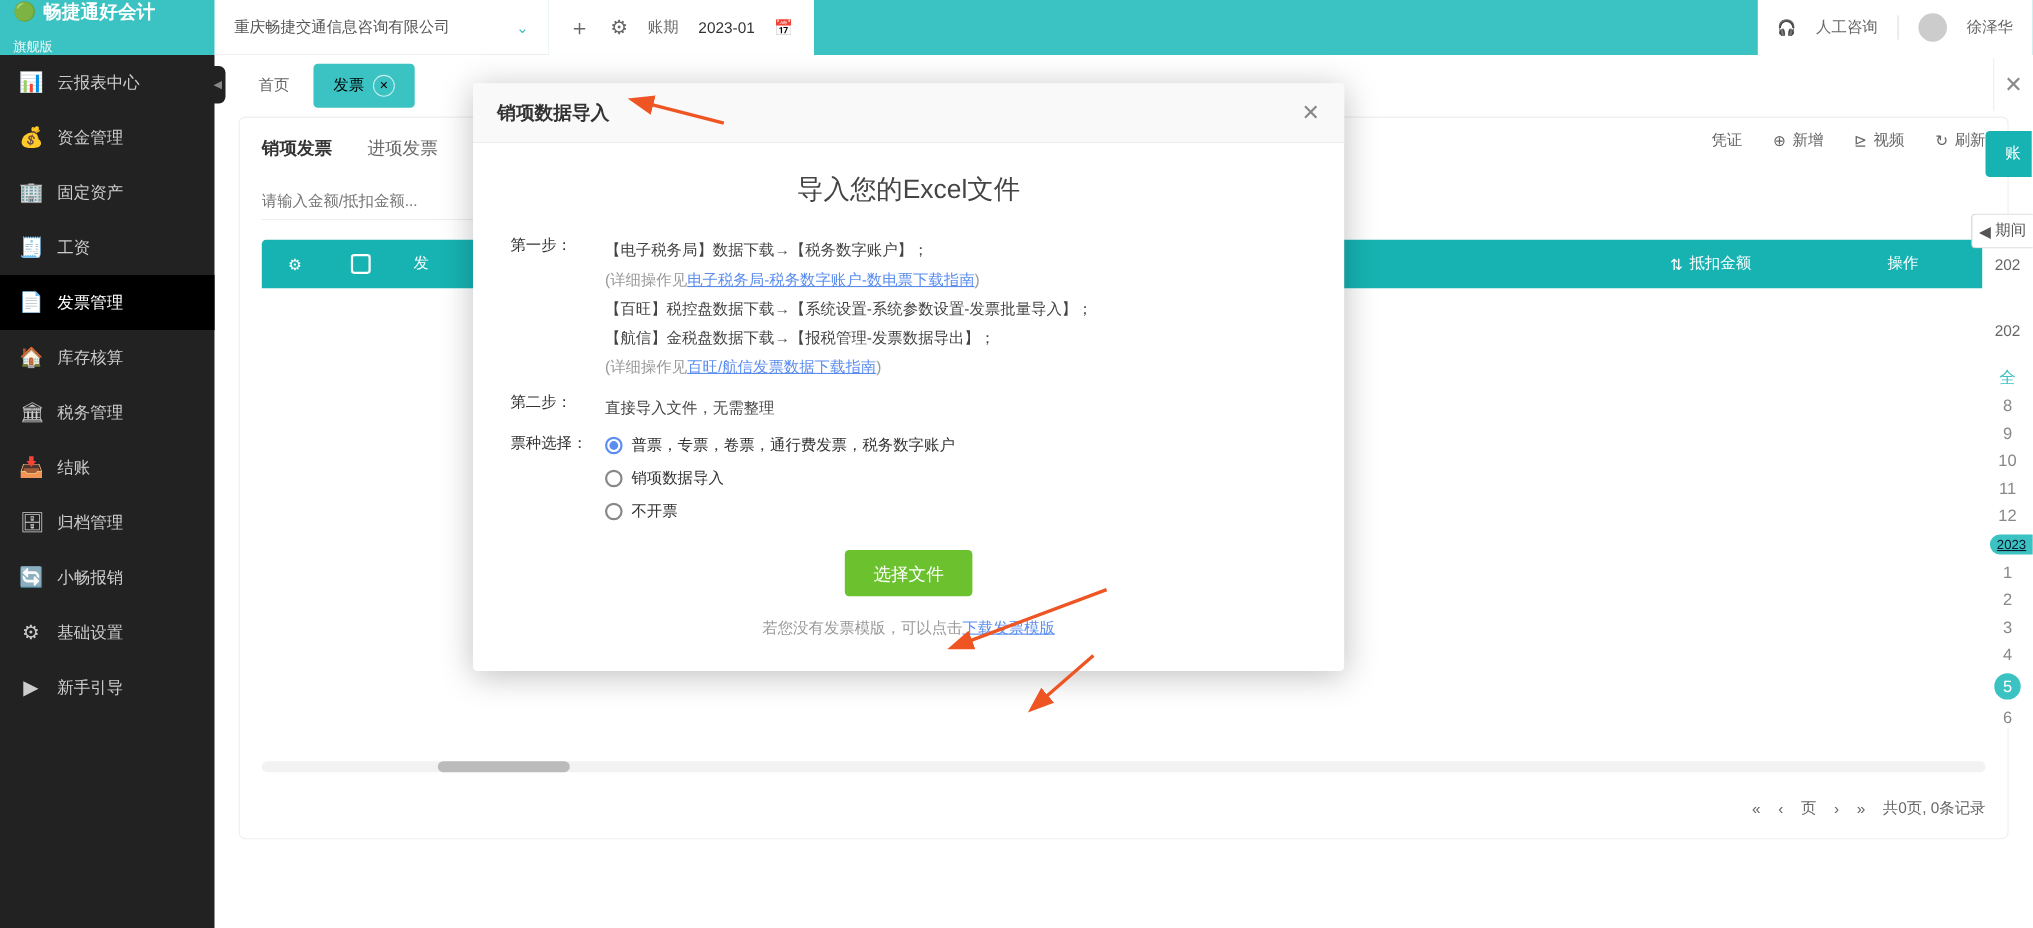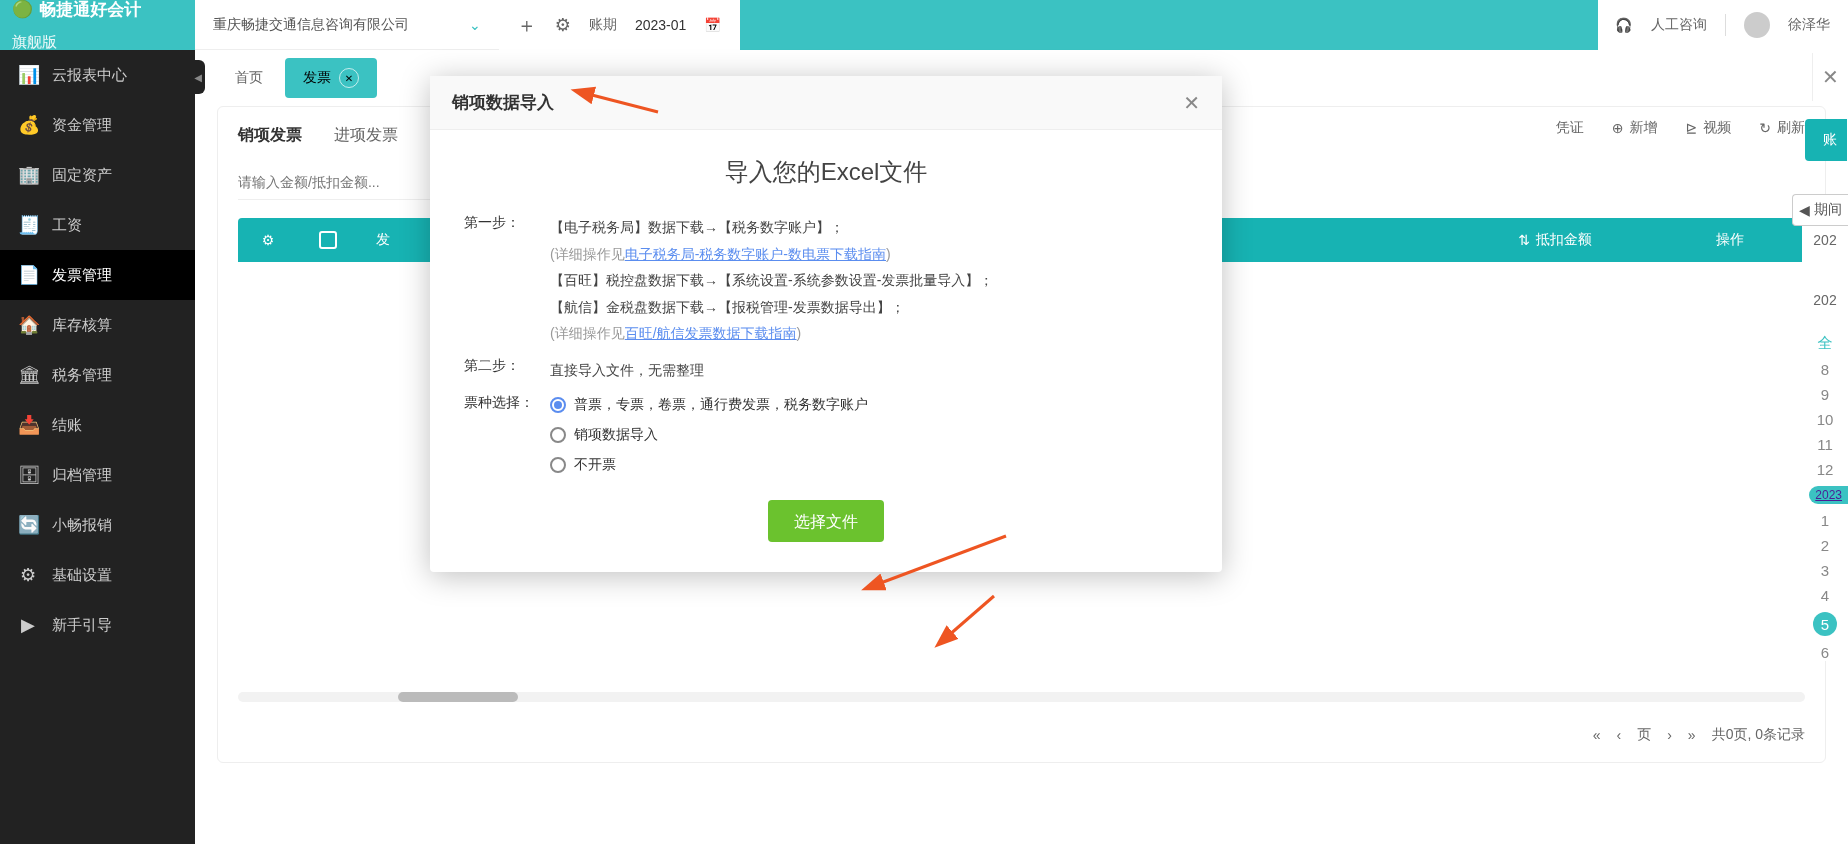--- a/index.html
+++ b/index.html
@@ -1,20 +1,20 @@
 <!DOCTYPE html>
 <html><head>
 <meta charset="utf-8">
 <style>
   *{margin:0;padding:0;box-sizing:border-box;}
   body{font-family:"Microsoft YaHei",Arial,sans-serif;font-size:14px;color:#333;background:#fff;width:1848px;height:844px;overflow:hidden;position:relative;}
   .topbar{height:50px;background:#3bc2c2;display:flex;align-items:center;color:#fff;position:relative;z-index:1;}
   .logo-area{width:195px;padding:0 12px;display:flex;flex-direction:column;justify-content:center;}
   .logo-area .brand{font-size:17px;font-weight:bold;display:flex;align-items:center;gap:6px;}
-  .logo-area .sub{font-size:15px;opacity:.9;margin-top:12px;}
+  .logo-area .sub{font-size:12px;opacity:.9;margin-top:12px;}
   .company-sel{background:#fff;height:50px;color:#555;padding:0 18px;display:flex;align-items:center;gap:60px;border-bottom:1px solid #eee;}
   .company-sel .chev{color:#3bc2c2;}
   .topbar .tools{display:flex;align-items:center;gap:18px;padding:0 18px;color:#666;background:#fff;height:50px;}
   .topbar .right{margin-left:auto;display:flex;align-items:center;gap:18px;padding:0 18px;color:#666;background:#fff;height:50px;}
   .topbar .divider{width:1px;height:22px;background:#ddd;}
   .avatar{width:26px;height:26px;border-radius:50%;background:#ccc;display:inline-block;}
   .sidebar{position:absolute;left:0;top:50px;bottom:0;width:195px;background:#222;color:#ccc;z-index:1;}
   .side-item{display:flex;align-items:center;gap:14px;padding:14px 18px;font-size:15px;cursor:pointer;}
   .side-item.active{background:#000;color:#fff;}
   .side-item .ico{width:20px;text-align:center;font-size:18px;}
@@ -41,21 +41,21 @@
   .th.offset{margin-left:auto;width:200px;justify-content:center;}
   .th.op{width:150px;justify-content:center;}
   .acct-btn{position:absolute;right:-22px;top:12px;background:#17b3b3;color:#fff;height:42px;padding:0 10px 0 18px;display:flex;align-items:center;border-radius:4px 0 0 4px;}
   .pager{position:absolute;left:20px;right:20px;bottom:18px;display:flex;align-items:center;gap:16px;color:#666;justify-content:flex-end;}
   .hscroll{position:absolute;left:20px;right:20px;bottom:60px;height:10px;background:#f2f2f2;border-radius:5px;}
   .hscroll .thumb{width:120px;height:10px;background:#bbb;border-radius:5px;margin-left:160px;}
   .right-rail{position:absolute;top:196px;right:0;width:46px;z-index:2;display:flex;flex-direction:column;align-items:center;gap:8px;background:#fff;}
   .rail-tab{position:absolute;top:-2px;right:0;width:56px;height:32px;border:1px solid #ccc;border-right:none;background:#fff;display:flex;align-items:center;justify-content:center;gap:4px;color:#555;font-size:14px;border-radius:4px 0 0 4px;}
   .year-box{margin-top:36px;color:#666;}
   .month{color:#888;font-size:15px;}
-  .badge{background:#3bc2c2;color:#4c1d95;border-radius:10px 0 0 10px;padding:2px 6px;font-size:12px;margin-left:auto;align-self:flex-end;text-decoration:underline;}
+  .badge{background:#3bc2c2;color:#0f172a;border-radius:10px 0 0 10px;padding:2px 6px;font-size:12px;margin-left:auto;align-self:flex-end;text-decoration:underline;}
   .month.sel{width:24px;height:24px;background:#3bc2c2;color:#fff;border-radius:50%;display:flex;align-items:center;justify-content:center;}
   .modal{position:absolute;left:430px;top:76px;width:792px;background:#fff;box-shadow:0 4px 30px rgba(0,0,0,.25);border-radius:4px;z-index:6;}
   .modal-head{height:54px;border-bottom:1px solid #eee;display:flex;align-items:center;padding:0 22px;background:#f9f9f9;}
   .modal-head h3{font-size:17px;color:#333;}
   .modal-close{margin-left:auto;font-size:20px;color:#888;cursor:pointer;}
   .modal-body{padding:26px 34px 30px;color:#444;}
   .modal-body h2{text-align:center;font-size:24px;font-weight:normal;margin-bottom:26px;}
   .step-row{display:flex;margin-bottom:10px;}
   .step-row .lab{width:86px;color:#333;}
   .step-row .txt{flex:1;line-height:1.9;}
@@ -287,20 +287,23 @@
         </label>
         <label class="radio-item">
           <span class="radio"></span>
           <span>不开票</span>
         </label>
       </div>
     </div>
 
     <button class="btn-primary">选择文件</button>
 
+    <div class="tmpl-note">
+      <span>若您没有发票模版，可以点击</span><a href="#">下载发票模版</a>
+    </div>
   </div>
 </div>
 
 <div class="arrow" style="left:580px;top:86px;">
   <svg width="80" height="30">
       <defs>
         <marker id="ah1" markerWidth="10" markerHeight="10" refX="2" refY="3" orient="auto">
           <path d="M0,0 L0,6 L8,3 z" fill="#e52"></path>
         </marker>
       </defs>

